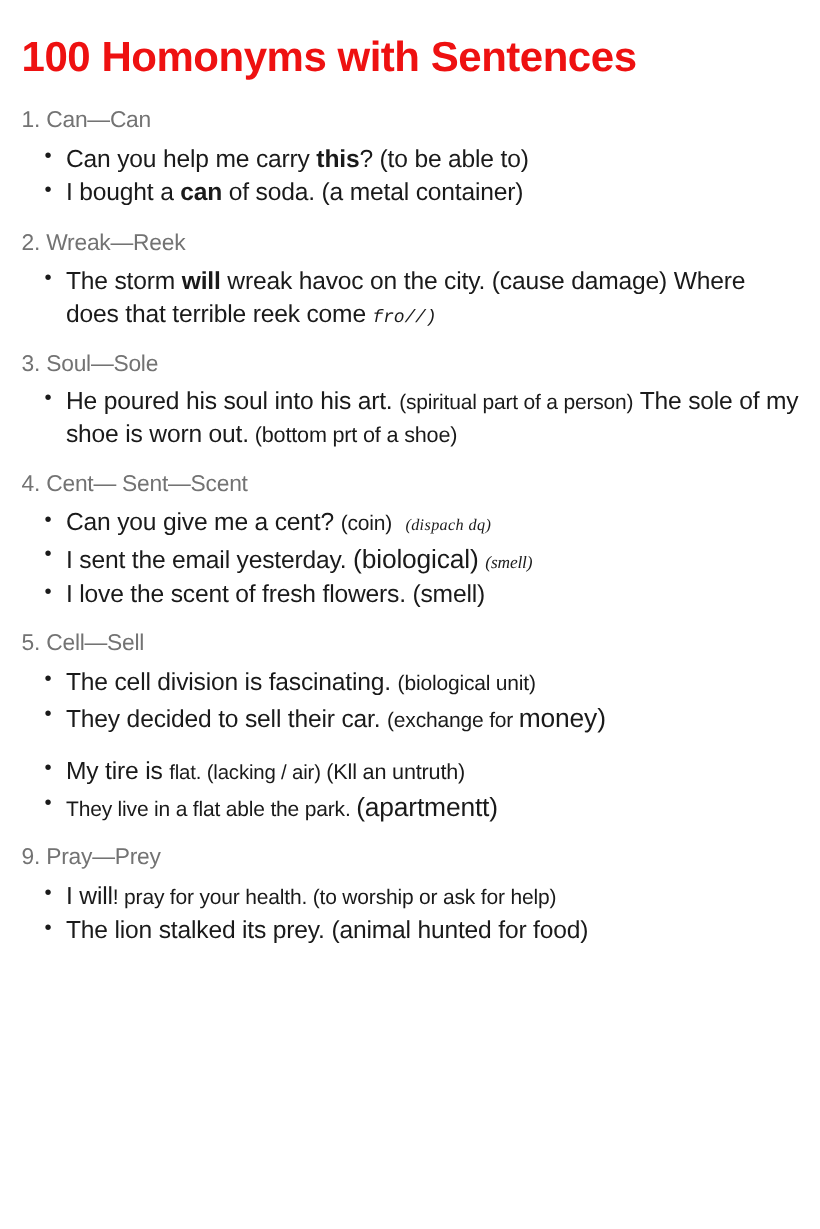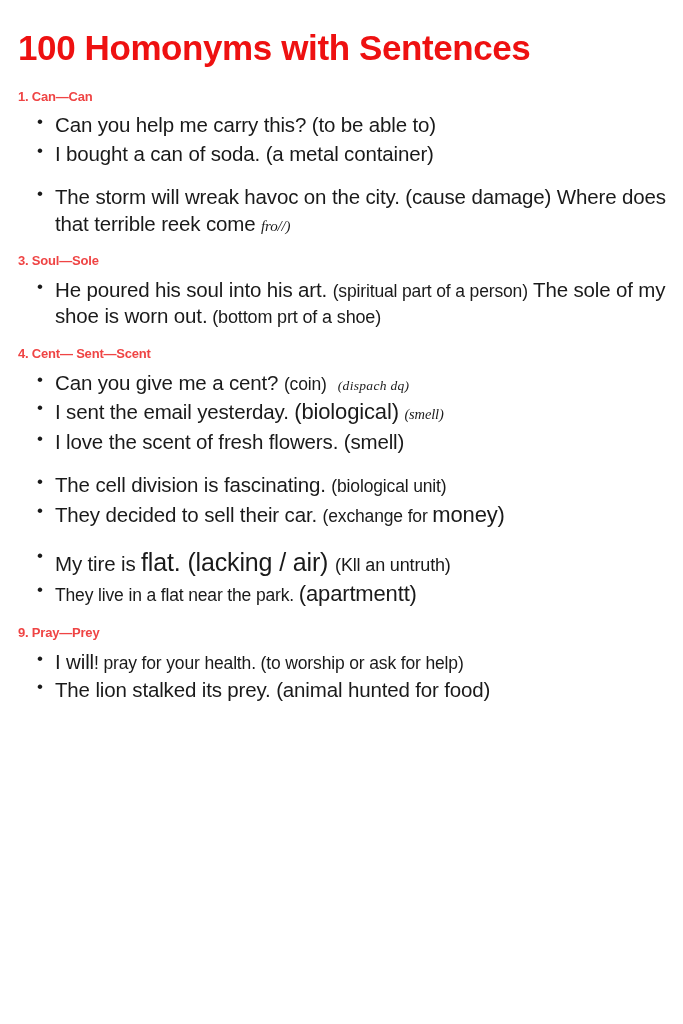--- a/index.html
+++ b/index.html
@@ -29,25 +29,25 @@
     line-height: 1.05;
     letter-spacing: -0.4px;
     color: #ee1111;
     margin: 0 0 22px 0;
   }
   .entry {
     margin: 0 0 4px 0;
   }
   .entry-heading {
     font-family: "Liberation Sans", sans-serif;
-    font-weight: bold;
-    font-size: 13px;
+    font-weight: normal;
+    font-size: 19px;
     line-height: 1.25;
     letter-spacing: -0.2px;
-    color: #ef4444;
+    color: #737373;
     margin: 0 0 7px 0;
   }
   .entry-list {
     list-style: none;
     margin: 0 0 16px 0;
     padding: 0;
   }
   .entry-list li {
     position: relative;
     padding-left: 37px;
@@ -58,58 +58,59 @@
     color: #1a1a1a;
   }
   .entry-list li::before {
     content: "\2022";
     position: absolute;
     left: 19px;
     top: -1px;
     font-size: 17px;
     color: #1a1a1a;
   }
-  .b { font-weight: normal; }
+  .b { font-weight: bold; }
   .sm { font-size: 17.5px; }
   .sm2 { font-size: 18px; }
   .lg { font-size: 22px; }
   .ital {
     font-family: "Liberation Serif", serif;
     font-style: italic;
     font-size: 13.5px;
     letter-spacing: 0.3px;
   }
   .ital-s {
     font-family: "Liberation Serif", serif;
     font-style: italic;
     font-size: 14.5px;
   }
   .tiny-ital {
-    font-family: Liberation Serif, serif;
+    font-family: Liberation Mono, monospace;
     font-style: italic;
     font-size: 15px;
   }
-  .nudge { font-size: 25px; }
+  .nudge { font-size: 17px; }
 </style>
 </head>
 <body>
 
 <div class="page">
 
   <h1 class="doc-title">100 Homonyms with Sentences</h1>
 
   <div class="entry">
     <div class="entry-heading">1. Can—Can</div>
     <ul class="entry-list">
       <li><span>Can you help me carry </span><span class="b">this</span><span>? (to be able to)</span></li>
       <li><span>I bought a </span><span class="b">can</span><span> of soda. (a metal container)</span></li>
     </ul>
   </div>
 
   <div class="entry">
+    <div class="entry-heading">2. Wreak—Reek</div>
     <ul class="entry-list">
       <li><span>The storm </span><span class="b">will</span><span> wreak havoc on the city. (cause damage) Where does that terrible reek come </span><span class="tiny-ital">fro//)</span></li>
     </ul>
   </div>
 
   <div class="entry">
     <div class="entry-heading">3. Soul—Sole</div>
     <ul class="entry-list">
       <li><span>He poured his soul  into his art. </span><span class="sm">(spiritual part of a person)</span><span> The sole of my shoe is worn out.</span><span class="sm2"> (bottom prt of a shoe)</span></li>
     </ul>
@@ -118,30 +119,31 @@
   <div class="entry">
     <div class="entry-heading">4. Cent— Sent—Scent</div>
     <ul class="entry-list">
       <li><span>Can you give me a cent? </span><span class="sm">(coin)</span>&nbsp;&nbsp;<span class="ital">(dispach dq)</span></li>
       <li><span>I sent the email yesterday. </span><span class="lg">(biological)</span> <span class="ital-s">(smell)</span></li>
       <li><span>I love the scent of fresh flowers. </span><span>(smell)</span></li>
     </ul>
   </div>
 
   <div class="entry">
+    <div class="entry-heading">5. Cell—Sell</div>
     <ul class="entry-list">
       <li><span>The cell division is fascinating. </span><span class="sm">(biological unit)</span></li>
       <li><span>They decided to sell their car. </span><span class="sm">(exchange for </span><span class="lg">money)</span></li>
     </ul>
   </div>
 
   <div class="entry">
     <ul class="entry-list">
       <li><span>My tire is </span><span class="nudge">flat. (lacking / air) </span><span class="sm2">(Kll an untruth)</span></li>
-      <li><span class="sm">They live in a flat near the park. </span><span class="lg">(apartmentt)</span></li>
+      <li><span class="sm">They live in a flat able the park. </span><span class="lg">(apartmentt)</span></li>
     </ul>
   </div>
 
   <div class="entry">
     <div class="entry-heading">9. Pray—Prey</div>
     <ul class="entry-list">
       <li><span>I will</span><span class="sm">! pray for your health. (to worship or ask for help)</span></li>
       <li><span>The lion stalked its prey. (animal hunted </span><span>for food)</span></li>
     </ul>
   </div>

